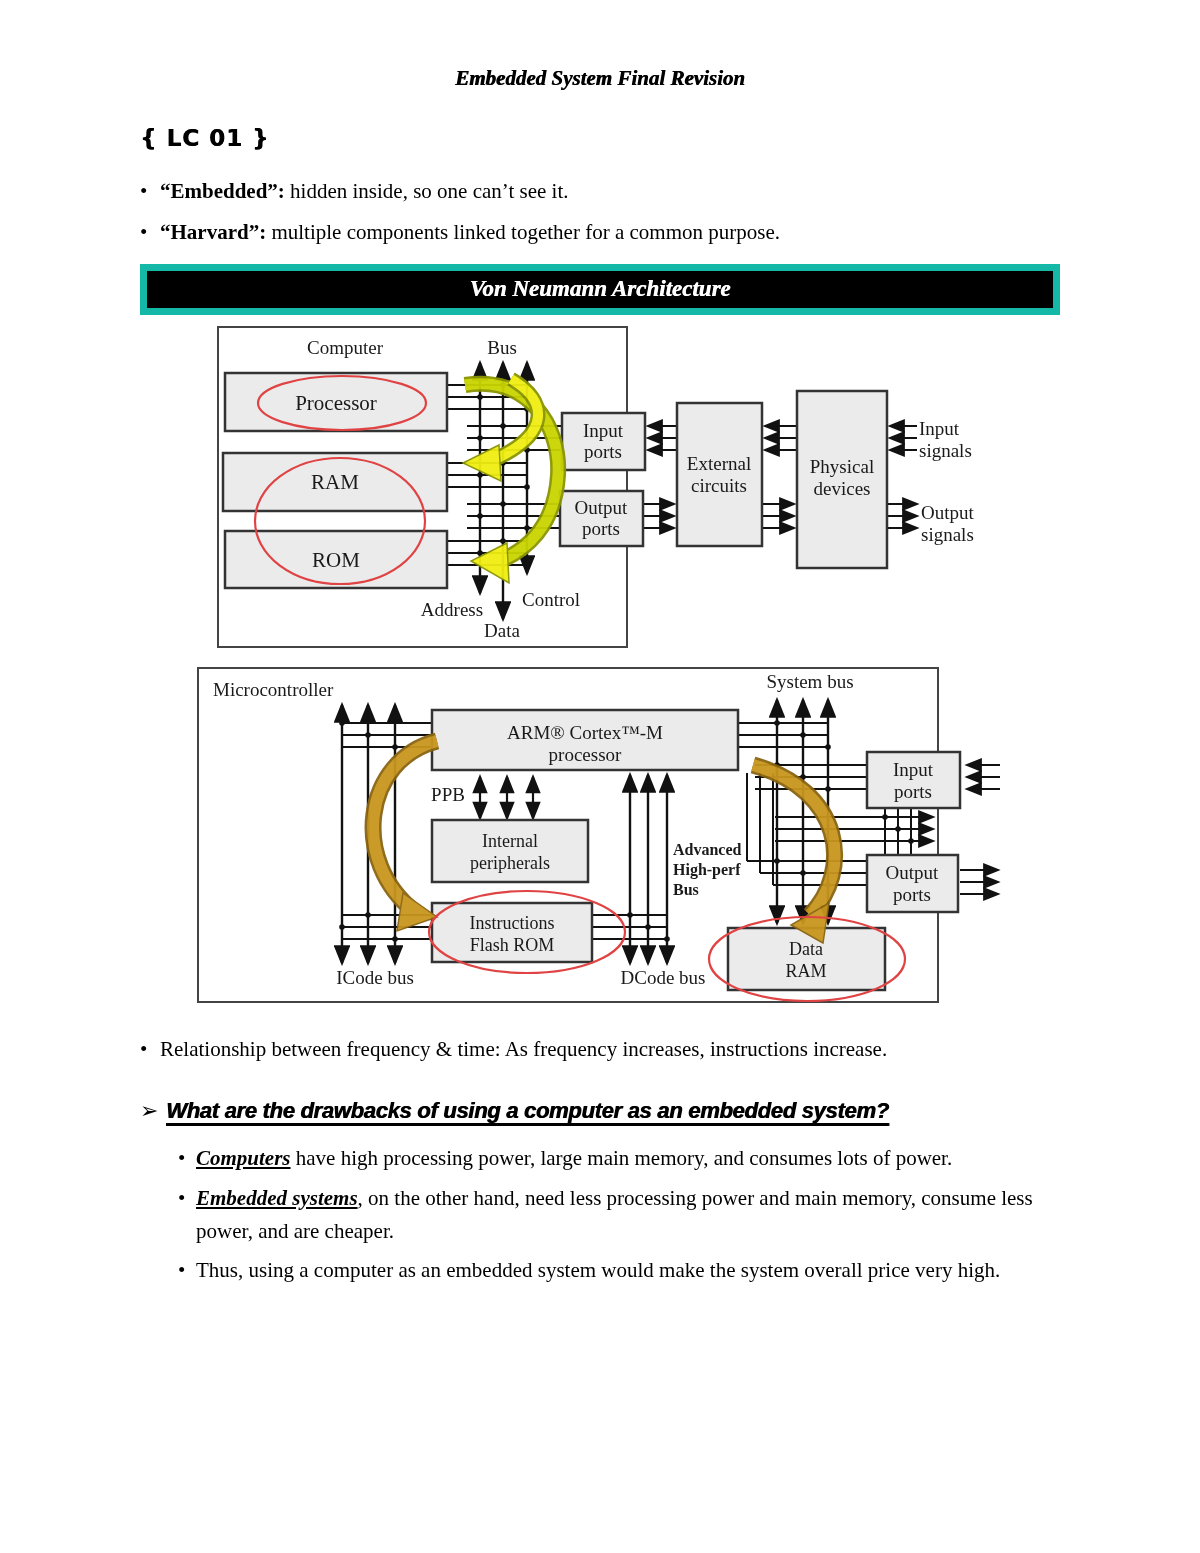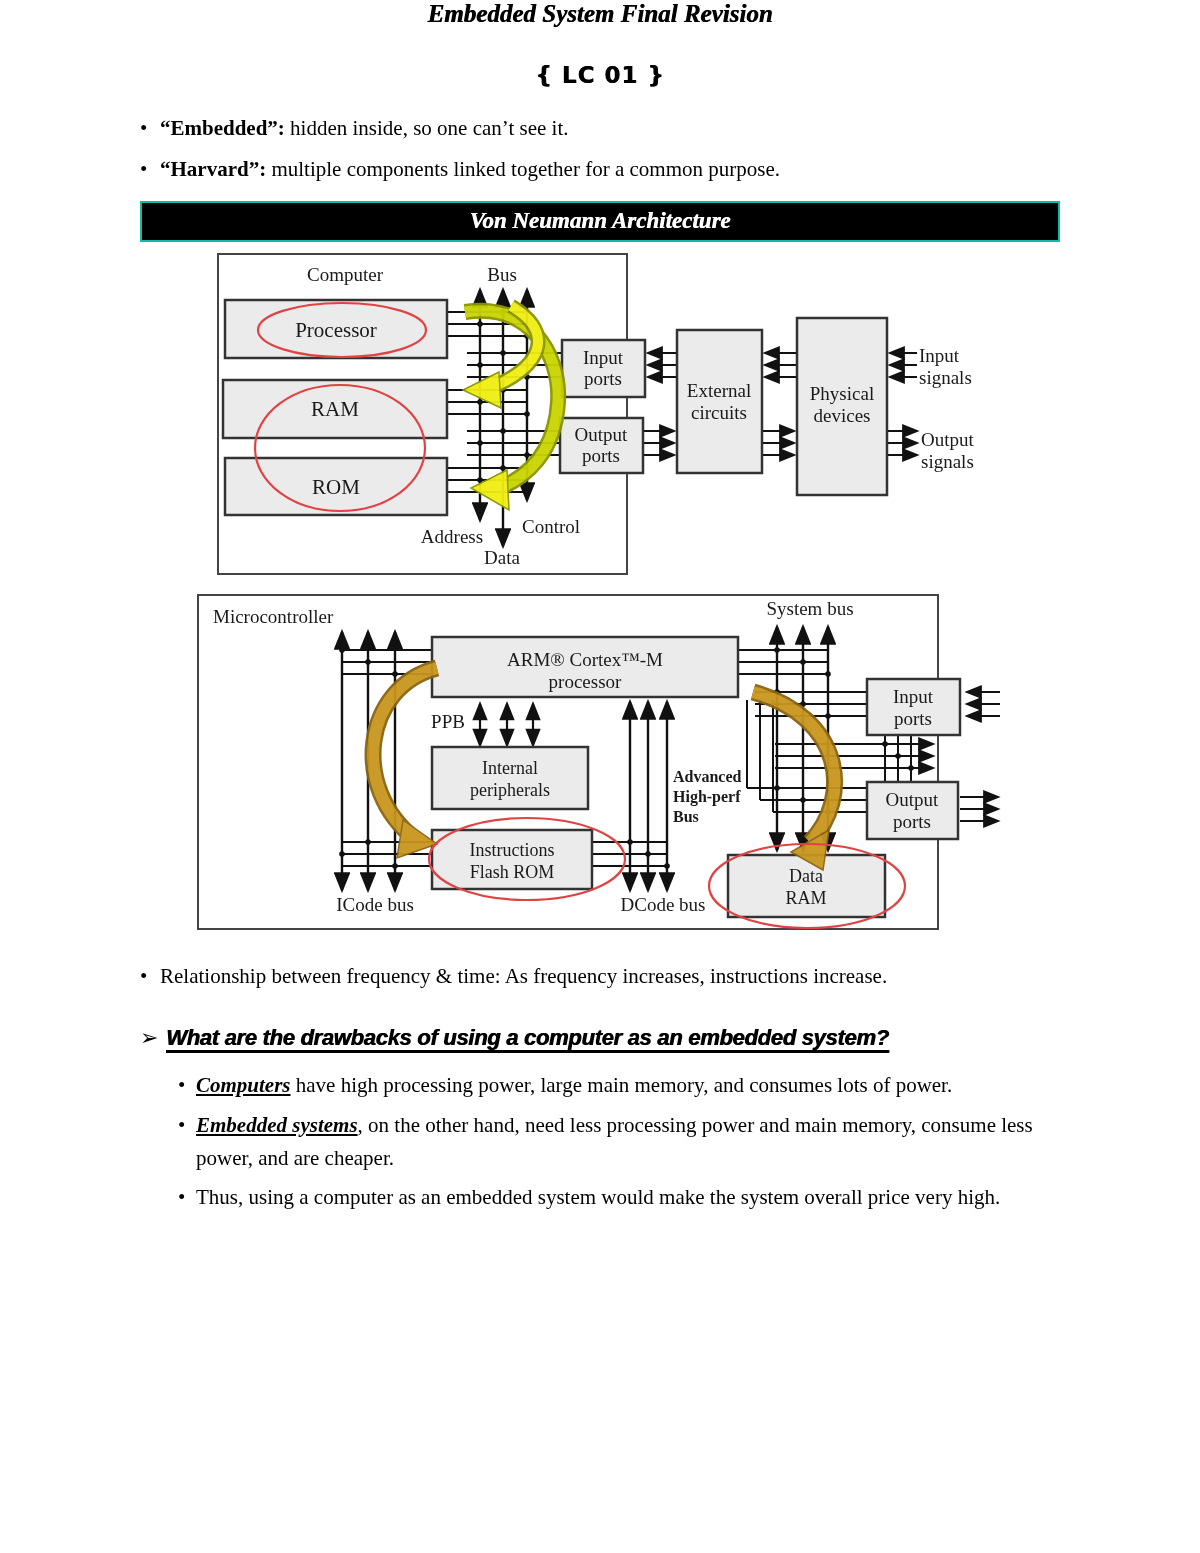--- a/index.html
+++ b/index.html
@@ -2,39 +2,39 @@
 <html><head>
 <meta charset="utf-8">
 <style>
   html,body{margin:0;padding:0;background:#ffffff;}
   .page{
     position:relative;width:1200px;height:1553px;background:#fff;
     font-family:"Liberation Serif",serif;color:#000;overflow:hidden;
   }
   .content{padding:0 140px;}
   .title{
-    margin:0;text-align:center;
-    font-size:25px;font-weight:bold;font-style:italic;
+    margin:0;padding-top:66px;text-align:center;
+    font-size:21px;font-weight:bold;font-style:italic;
     text-shadow:0.6px 0 #000;
   }
   .section-label{
-    margin-top:34px;text-align:center;
+    margin-top:34px;text-align:left;
     font-family:"DejaVu Sans",sans-serif;font-weight:bold;font-size:23px;
     letter-spacing:1px;text-shadow:0.6px 0 #000;
   }
   .bullets{margin:24px 0 0 0;padding:0;list-style:none;}
   .bullets li{display:flex;margin:0 0 8px 0;font-size:21px;line-height:1.55;}
   .bullets .b{width:20px;flex:0 0 20px;}
   .bullets .txt{max-width:880px;}
   .term{font-weight:bold;}
   .term-bi{font-weight:bold;font-style:italic;text-decoration:underline;}
   .banner{
     margin-top:16px;background:#000;color:#fff;text-align:center;
     font-weight:bold;font-style:italic;font-size:23px;padding:5px 0 6px 0;
-    text-shadow:0.5px 0 #fff; border:2px solid #14b8a6;
+    text-shadow:0.5px 0 #fff; border:7px solid #14b8a6;
   }
   figure{margin:8px 0 6px 0;text-align:center;}
   svg text{font-family:"Liberation Serif",serif;fill:#1a1a1a;}
   .q-head{display:flex;margin-top:30px;font-size:22px;line-height:1.4;}
   .q-head .marker{width:26px;flex:0 0 26px;font-size:22px;}
   .q-head .q-text{
     font-family:Liberation Sans, sans-serif;font-weight:bold;font-style:italic;
     letter-spacing:-0.3px;text-shadow:0.7px 0 #000;
     text-decoration:underline;text-decoration-thickness:2.5px;text-underline-offset:5px;
   }

